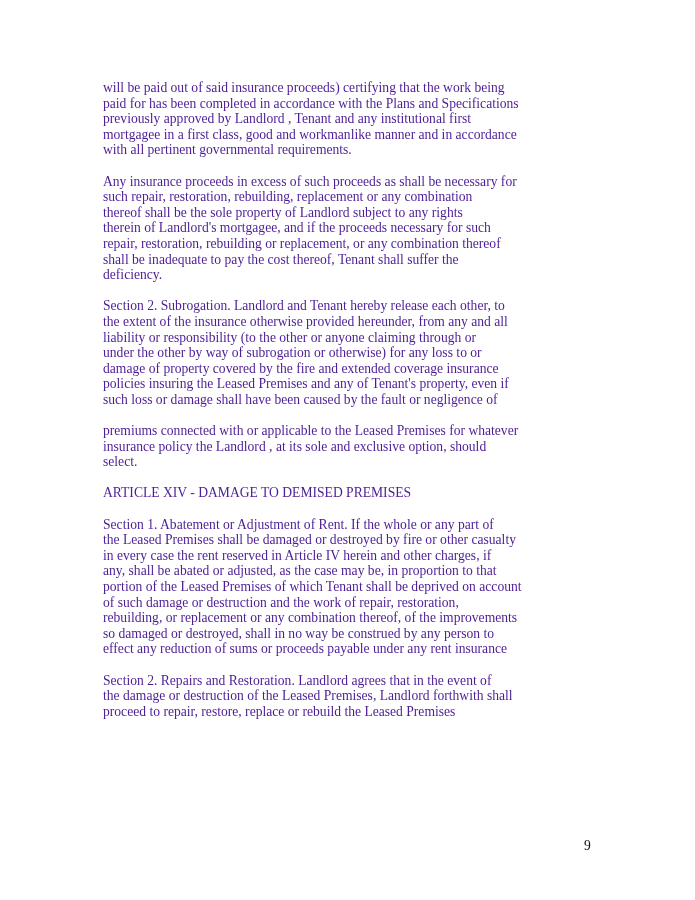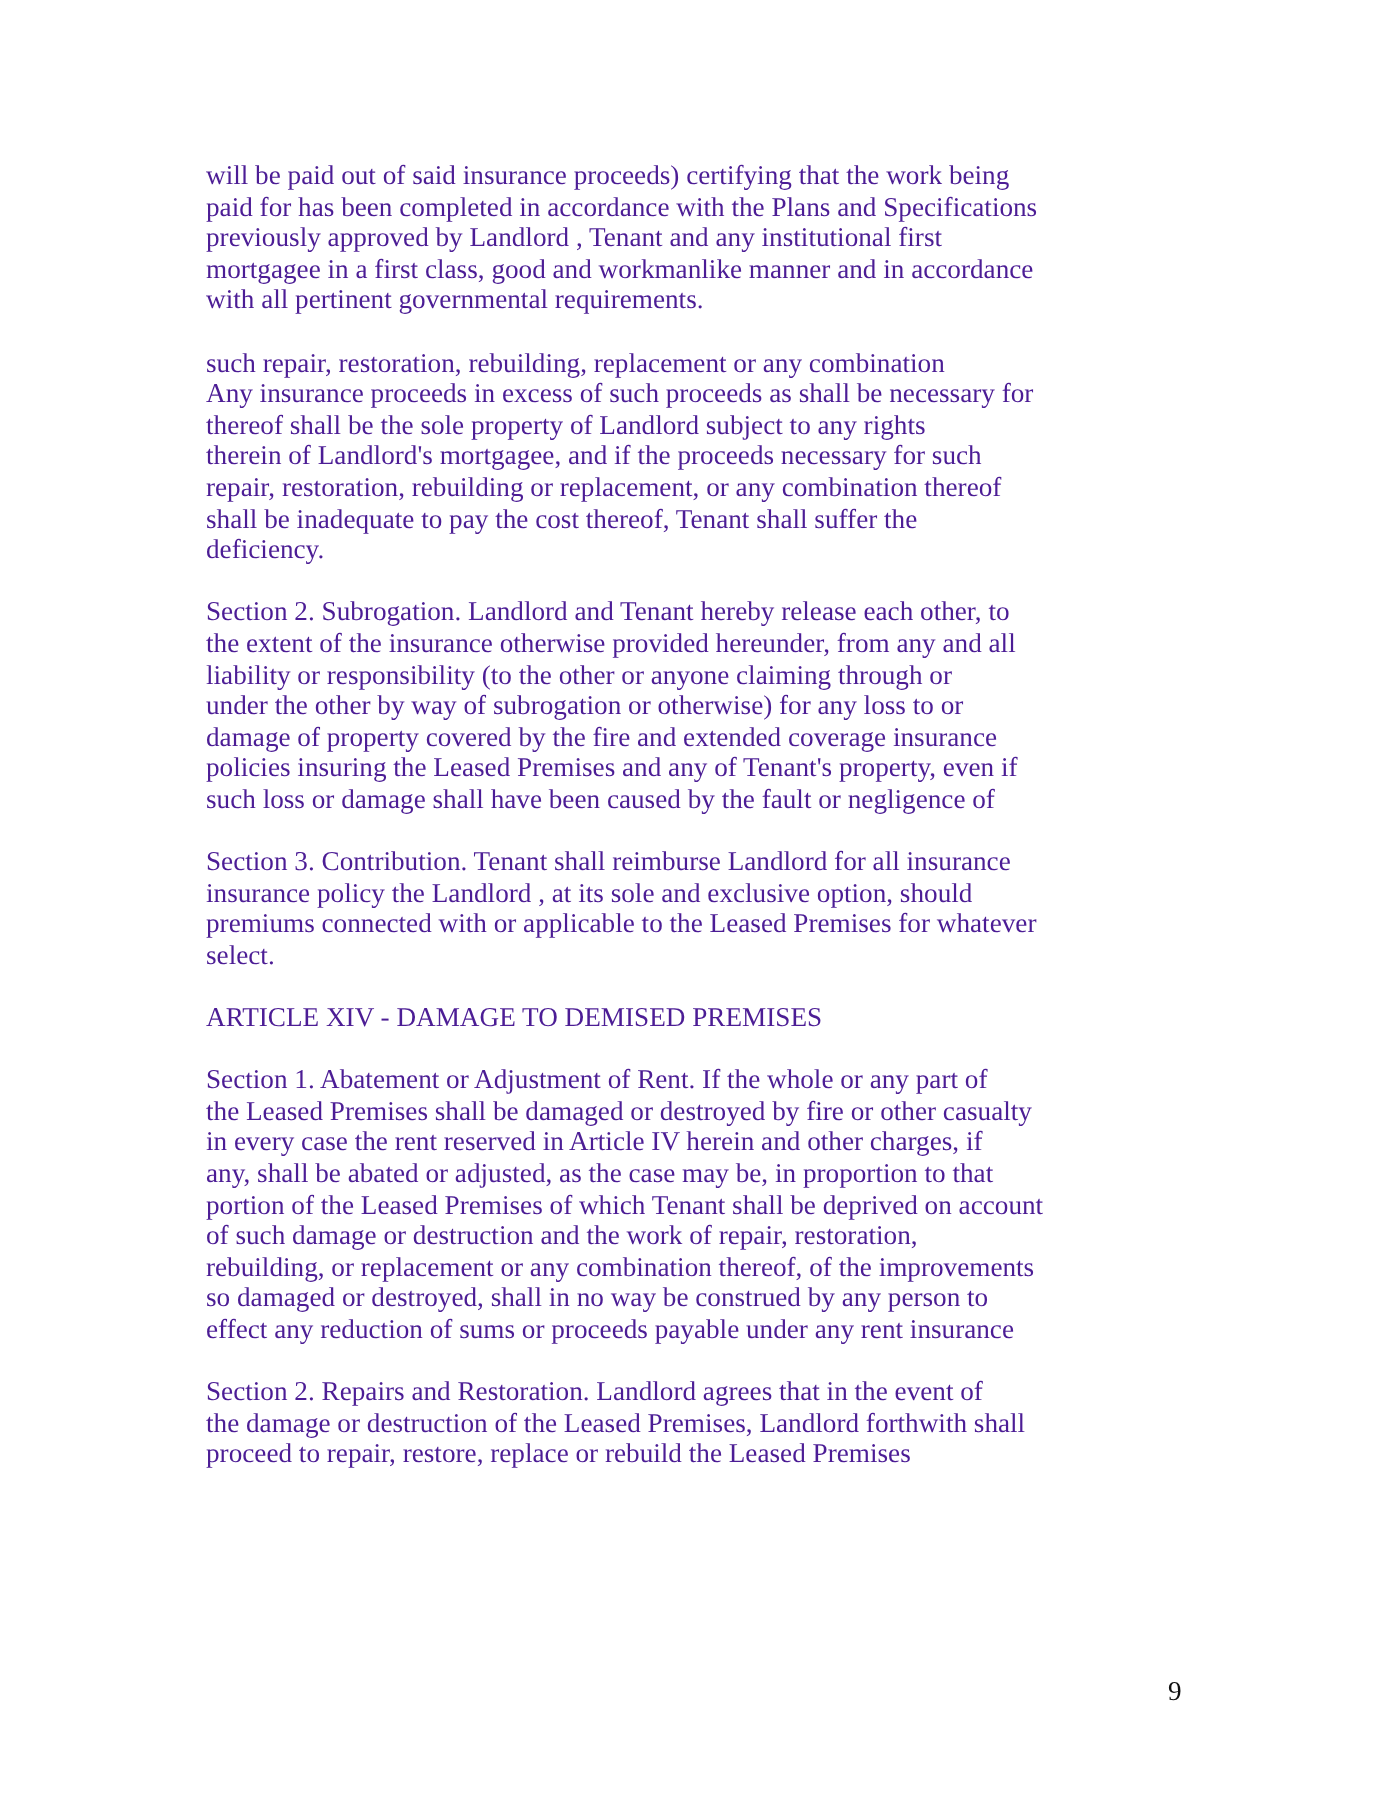--- a/index.html
+++ b/index.html
@@ -23,41 +23,40 @@
 
 <div class="page">
   <p class="para">
     <span class="line">will be paid out of said insurance proceeds) certifying that the work being</span>
     <span class="line">paid for has been completed in accordance with the Plans and Specifications</span>
     <span class="line">previously approved by Landlord , Tenant and any institutional first</span>
     <span class="line">mortgagee in a first class, good and workmanlike manner and in accordance</span>
     <span class="line">with all pertinent governmental requirements.</span>
   </p>
   <p class="para">
+    <span class="line">Any insurance proceeds in excess of such proceeds as shall be necessary for</span>
     <span class="line">such repair, restoration, rebuilding, replacement or any combination</span>
-    <span class="line">Any insurance proceeds in excess of such proceeds as shall be necessary for</span>
     <span class="line">thereof shall be the sole property of Landlord subject to any rights</span>
     <span class="line">therein of Landlord's mortgagee, and if the proceeds necessary for such</span>
     <span class="line">repair, restoration, rebuilding or replacement, or any combination thereof</span>
     <span class="line">shall be inadequate to pay the cost thereof, Tenant shall suffer the</span>
     <span class="line">deficiency.</span>
   </p>
   <p class="para">
     <span class="line">Section 2.  Subrogation.  Landlord and Tenant hereby release each other, to</span>
     <span class="line">the extent of the insurance otherwise provided hereunder, from any and all</span>
     <span class="line">liability or responsibility (to the other or anyone claiming through or</span>
     <span class="line">under the other by way of subrogation or otherwise) for any loss to or</span>
     <span class="line">damage of property covered by the fire and extended coverage insurance</span>
     <span class="line">policies insuring the Leased Premises and any of Tenant's property, even if</span>
     <span class="line">such loss or damage shall have been caused by the fault or negligence of</span>
   </p>
   <p class="para">
-    <span class="line">Section 3.  Contribution. Tenant shall reimburse Landlord for all insurance</span>
+    <span class="line">premiums connected with or applicable to the Leased Premises for whatever</span>
     <span class="line">insurance policy the Landlord , at its sole and exclusive option, should</span>
-    <span class="line">premiums connected with or applicable to the Leased Premises for whatever</span>
     <span class="line">select.</span>
   </p>
 
   <p class="para heading">
     <span class="line">ARTICLE XIV - DAMAGE TO DEMISED PREMISES</span>
   </p>
 
   <p class="para">
     <span class="line">Section 1.  Abatement or Adjustment of Rent.  If the whole or any part of</span>
     <span class="line">the Leased Premises shall be damaged or destroyed by fire or other casualty</span>

